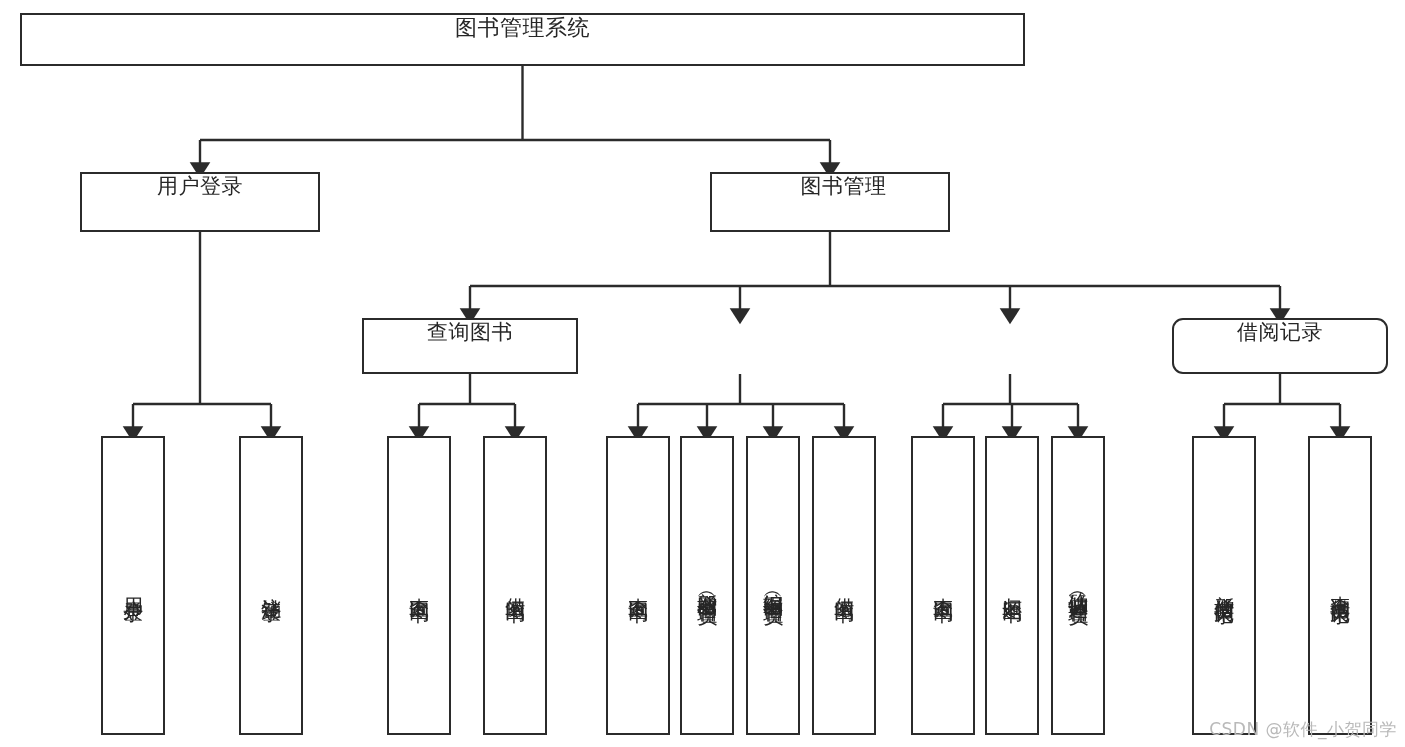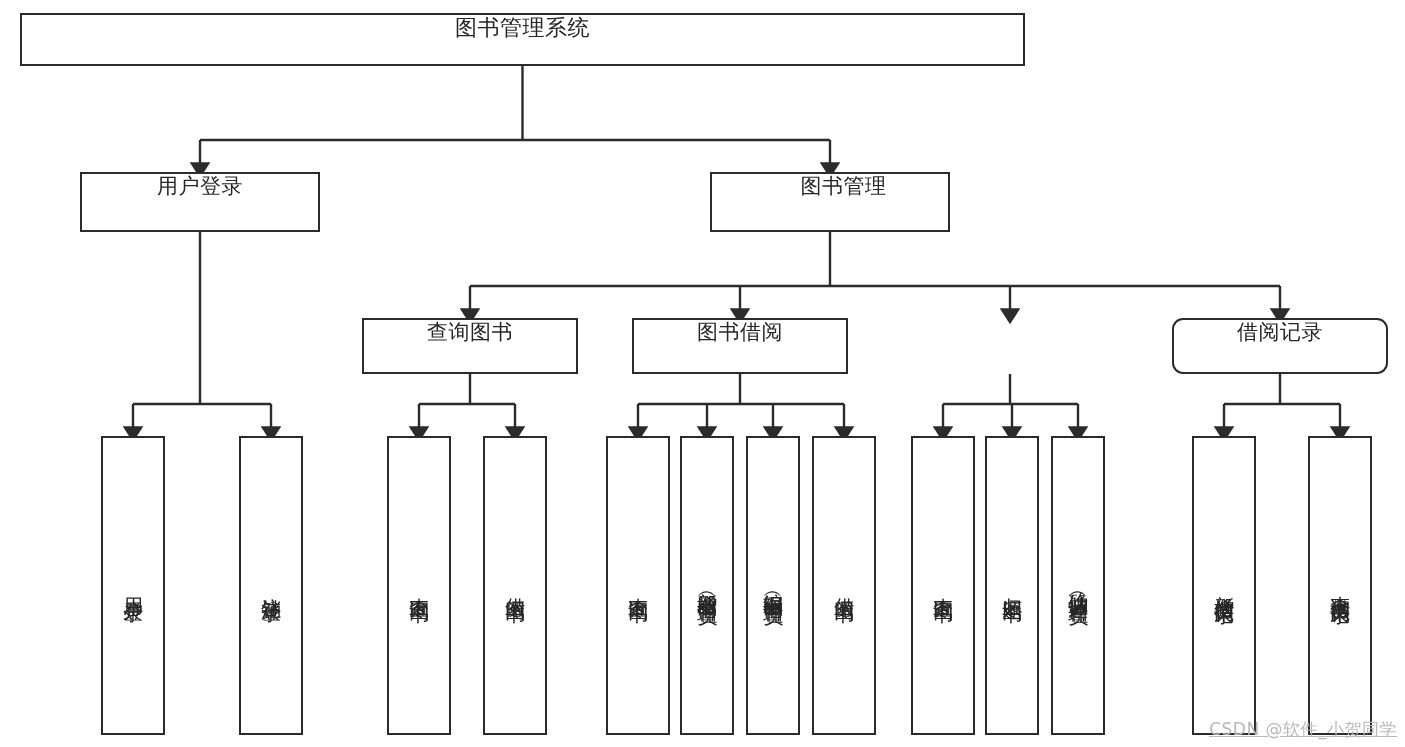--- a/index.html
+++ b/index.html
@@ -67,21 +67,20 @@
   }
   #watermark {
     position: absolute;
     right: 8px;
     bottom: 6px;
     font-size: 17px;
     color: #b9b9b9;
     letter-spacing: 0.5px;
     white-space: nowrap;
     font-family: "DejaVu Sans", "Liberation Sans", sans-serif;
-    text-decoration: underline;
   }
 </style>
 </head>
 <body>
 
 <div id="diagram-root">
 
   <svg id="edges-layer" viewBox="0 0 1405 747" width="1405" height="747" xmlns="http://www.w3.org/2000/svg">
     <defs>
       <marker id="arrowhead" markerWidth="9" markerHeight="9" refX="3.2" refY="4.5" orient="auto" markerUnits="strokeWidth">
@@ -132,23 +131,20 @@
   <div class="node horiz" style="left: 80px; top: 172px; width: 240px; height: 60px;">
     <span class="node-label">用户登录</span>
   </div>
   <div class="node horiz" style="left: 710px; top: 172px; width: 240px; height: 60px; padding-left: 27px;">
     <span class="node-label">图书管理</span>
   </div>
 
   <div class="node horiz" style="left: 362px; top: 318px; width: 216px; height: 56px;">
     <span class="node-label">查询图书</span>
   </div>
-  <div class="node horiz" style="left: 632px; top: 318px; width: 216px; height: 56px;">
-    <span class="node-label">图书借阅</span>
-  </div>
   <div class="node horiz" style="left: 1172px; top: 318px; width: 216px; height: 56px; border-radius: 11px;">
     <span class="node-label">借阅记录</span>
   </div>
 
   <div class="node vert" style="left: 101px; top: 436px; width: 64px; height: 299px;">
     <span class="node-label">用户登录</span>
   </div>
   <div class="node vert" style="left: 239px; top: 436px; width: 64px; height: 299px;">
     <span class="node-label">注销登录</span>
   </div>

